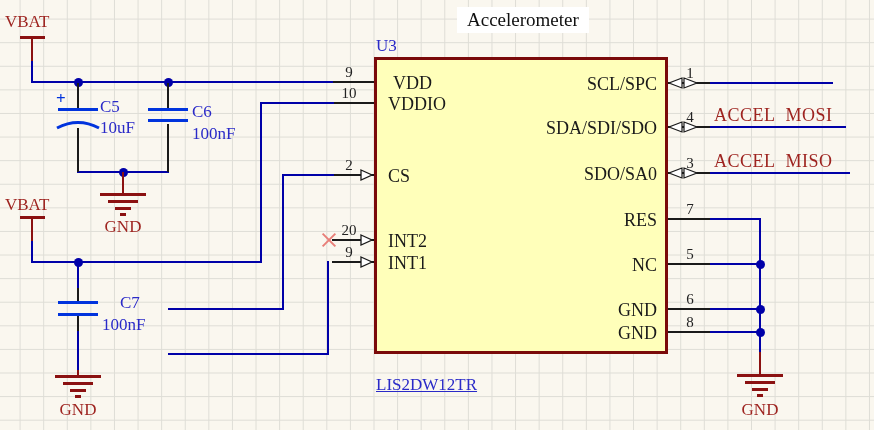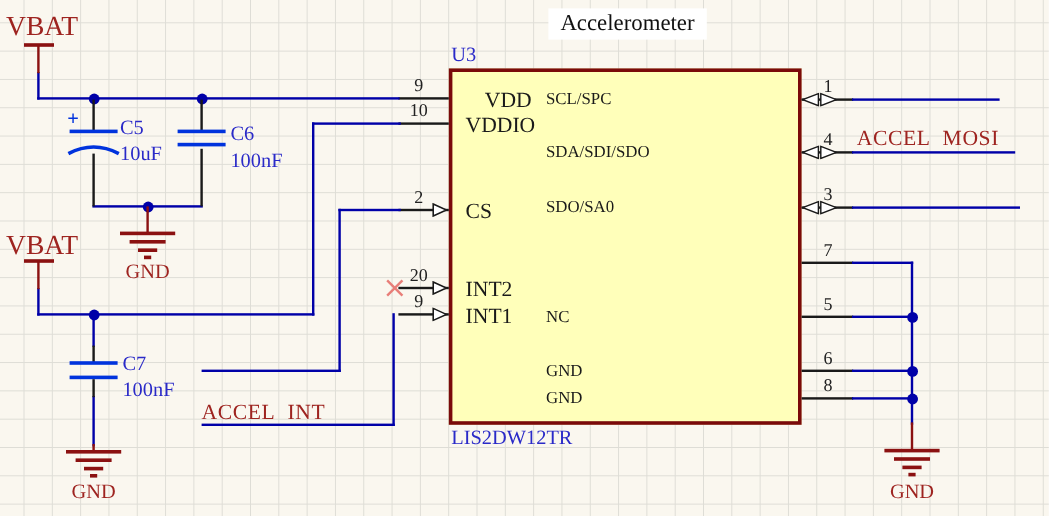--- a/index.html
+++ b/index.html
@@ -17,54 +17,55 @@
     background-size:23.6px 23.6px;background-position:-4px -5px;
   }
   .abs{position:absolute;}
   .w{position:absolute;background:var(--wire);}
   .stub{position:absolute;background:#1a1a1a;height:2px;}
   .vstub{position:absolute;background:#1a1a1a;width:2px;}
   .dot{position:absolute;width:9px;height:9px;border-radius:50%;background:var(--wire);}
   .plate{position:absolute;height:3px;background:var(--capacitor);}
   .redline{position:absolute;background:var(--power-symbol);}
   .pin-name{position:absolute;font-size:18px;color:#1a1a1a;line-height:20px;white-space:nowrap;}
-  .pin-name-r{position:absolute;font-size:14px;color:#1a1a1a;line-height:20px;width:202px;left:455px;white-space:nowrap;}
+  .pin-name-r{position:absolute;font-size:18px;color:#1a1a1a;line-height:20px;width:202px;left:455px;text-align:right;white-space:nowrap;}
   .pin-num{position:absolute;font-size:15px;color:#222;width:38px;text-align:center;line-height:16px;}
   .net-label{position:absolute;font-size:18px;color:var(--net-label-text);line-height:19px;letter-spacing:.5px;white-space:nowrap;}
-  .pwr-text{position:absolute;font-size:23px;color:var(--net-label-text);line-height:18px;}
+  .pwr-text{position:absolute;font-size:17px;color:var(--net-label-text);line-height:18px;}
   .gnd-text{position:absolute;font-size:17px;color:var(--net-label-text);width:52px;text-align:center;line-height:18px;}
   .cap-text{position:absolute;font-size:17px;color:var(--designator-text);line-height:18px;white-space:nowrap;}
   .ic-body{position:absolute;left:374px;top:57px;width:294px;height:297px;box-sizing:border-box;
            background:var(--ic-fill);border:3px solid var(--ic-border);}
   .title{position:absolute;left:457px;top:7px;background:#ffffff;color:#111;
          font-size:19px;line-height:24px;padding:1px 10px;}
   .nc-x{position:absolute;width:16px;height:16px;}
   .nc-x::before,.nc-x::after{content:"";position:absolute;left:-1px;top:7px;width:18px;height:2px;background:#E87E78;}
   .nc-x::before{transform:rotate(45deg);}
   .nc-x::after{transform:rotate(-45deg);}
 </style>
 </head>
 <body>
 
 <div class="schematic">
 
   <div class="ic-body"></div>
   <div class="abs cap-text" style="left:376px;top:37px;">U3</div>
-  <div class="abs cap-text" style="left:376px;top:356px;">LIS2DW12TR</div>
+  <div class="abs cap-text" style="left:376px;top:376px;text-decoration:underline;">LIS2DW12TR</div>
   <div class="title">Accelerometer</div>
 
-  <div class="pin-name" style="left:404px;top:73px;font-family:Liberation Serif, serif;">VDD</div>
+  <div class="pin-name" style="left:393px;top:73px;font-family:Liberation Serif, serif;">VDD</div>
   <div class="pin-name" style="left:388px;top:94px;">VDDIO</div>
   <div class="pin-name" style="left:388px;top:166px;">CS</div>
   <div class="pin-name" style="left:388px;top:231px;">INT2</div>
   <div class="pin-name" style="left:388px;top:253px;">INT1</div>
 
   <div class="pin-name-r" style="top:74px;">SCL/SPC</div>
   <div class="pin-name-r" style="top:118px;">SDA/SDI/SDO</div>
   <div class="pin-name-r" style="top:164px;">SDO/SA0</div>
+  <div class="pin-name-r" style="top:210px;">RES</div>
   <div class="pin-name-r" style="top:255px;">NC</div>
   <div class="pin-name-r" style="top:300px;">GND</div>
   <div class="pin-name-r" style="top:323px;">GND</div>
 
   <div class="stub" style="left:332px;top:81px;width:42px;"></div>
   <div class="stub" style="left:332px;top:102px;width:42px;"></div>
   <div class="stub" style="left:332px;top:174px;width:42px;"></div>
   <div class="stub" style="left:332px;top:239px;width:42px;"></div>
   <div class="stub" style="left:332px;top:261px;width:42px;"></div>
   <div class="pin-num" style="left:330px;top:64px;">9</div>
@@ -170,21 +171,21 @@
     <div class="vstub" style="left:167px;top:124px;height:48px;"></div>
     <div class="cap-text" style="left:192px;top:103px;">C6</div>
     <div class="cap-text" style="left:192px;top:125px;">100nF</div>
   </div>
 
   <div>
     <div class="vstub" style="left:77px;top:288px;height:15px;"></div>
     <div class="plate" style="left:58px;top:301px;width:40px;"></div>
     <div class="plate" style="left:58px;top:313px;width:40px;"></div>
     <div class="vstub" style="left:77px;top:316px;height:15px;"></div>
-    <div class="cap-text" style="left:102px;top:294px;">C7</div>
+    <div class="cap-text" style="left:120px;top:294px;">C7</div>
     <div class="cap-text" style="left:102px;top:316px;">100nF</div>
   </div>
 
   <div>
     <div class="pwr-text" style="left:5px;top:13px;">VBAT</div>
     <div class="redline" style="left:20px;top:36px;width:25px;height:3px;"></div>
     <div class="redline" style="left:31px;top:38px;width:2px;height:23px;"></div>
   </div>
 
   <div>
@@ -214,15 +215,15 @@
   <div>
     <div class="redline" style="left:759px;top:352px;width:2px;height:24px;"></div>
     <div class="redline" style="left:737px;top:374px;width:46px;height:3px;"></div>
     <div class="redline" style="left:745px;top:381px;width:30px;height:3px;"></div>
     <div class="redline" style="left:752px;top:388px;width:16px;height:3px;"></div>
     <div class="redline" style="left:757px;top:394px;width:6px;height:3px;"></div>
     <div class="gnd-text" style="left:734px;top:401px;">GND</div>
   </div>
 
   <div class="net-label" style="left:714px;top:106px;">ACCEL&nbsp;&nbsp;MOSI</div>
-  <div class="net-label" style="left:168px;top:334px;">ACCEL&nbsp;&nbsp;INT</div>
+  <div class="net-label" style="left:714px;top:152px;">ACCEL&nbsp;&nbsp;MISO</div>
 
 </div>
 
 </body></html>

